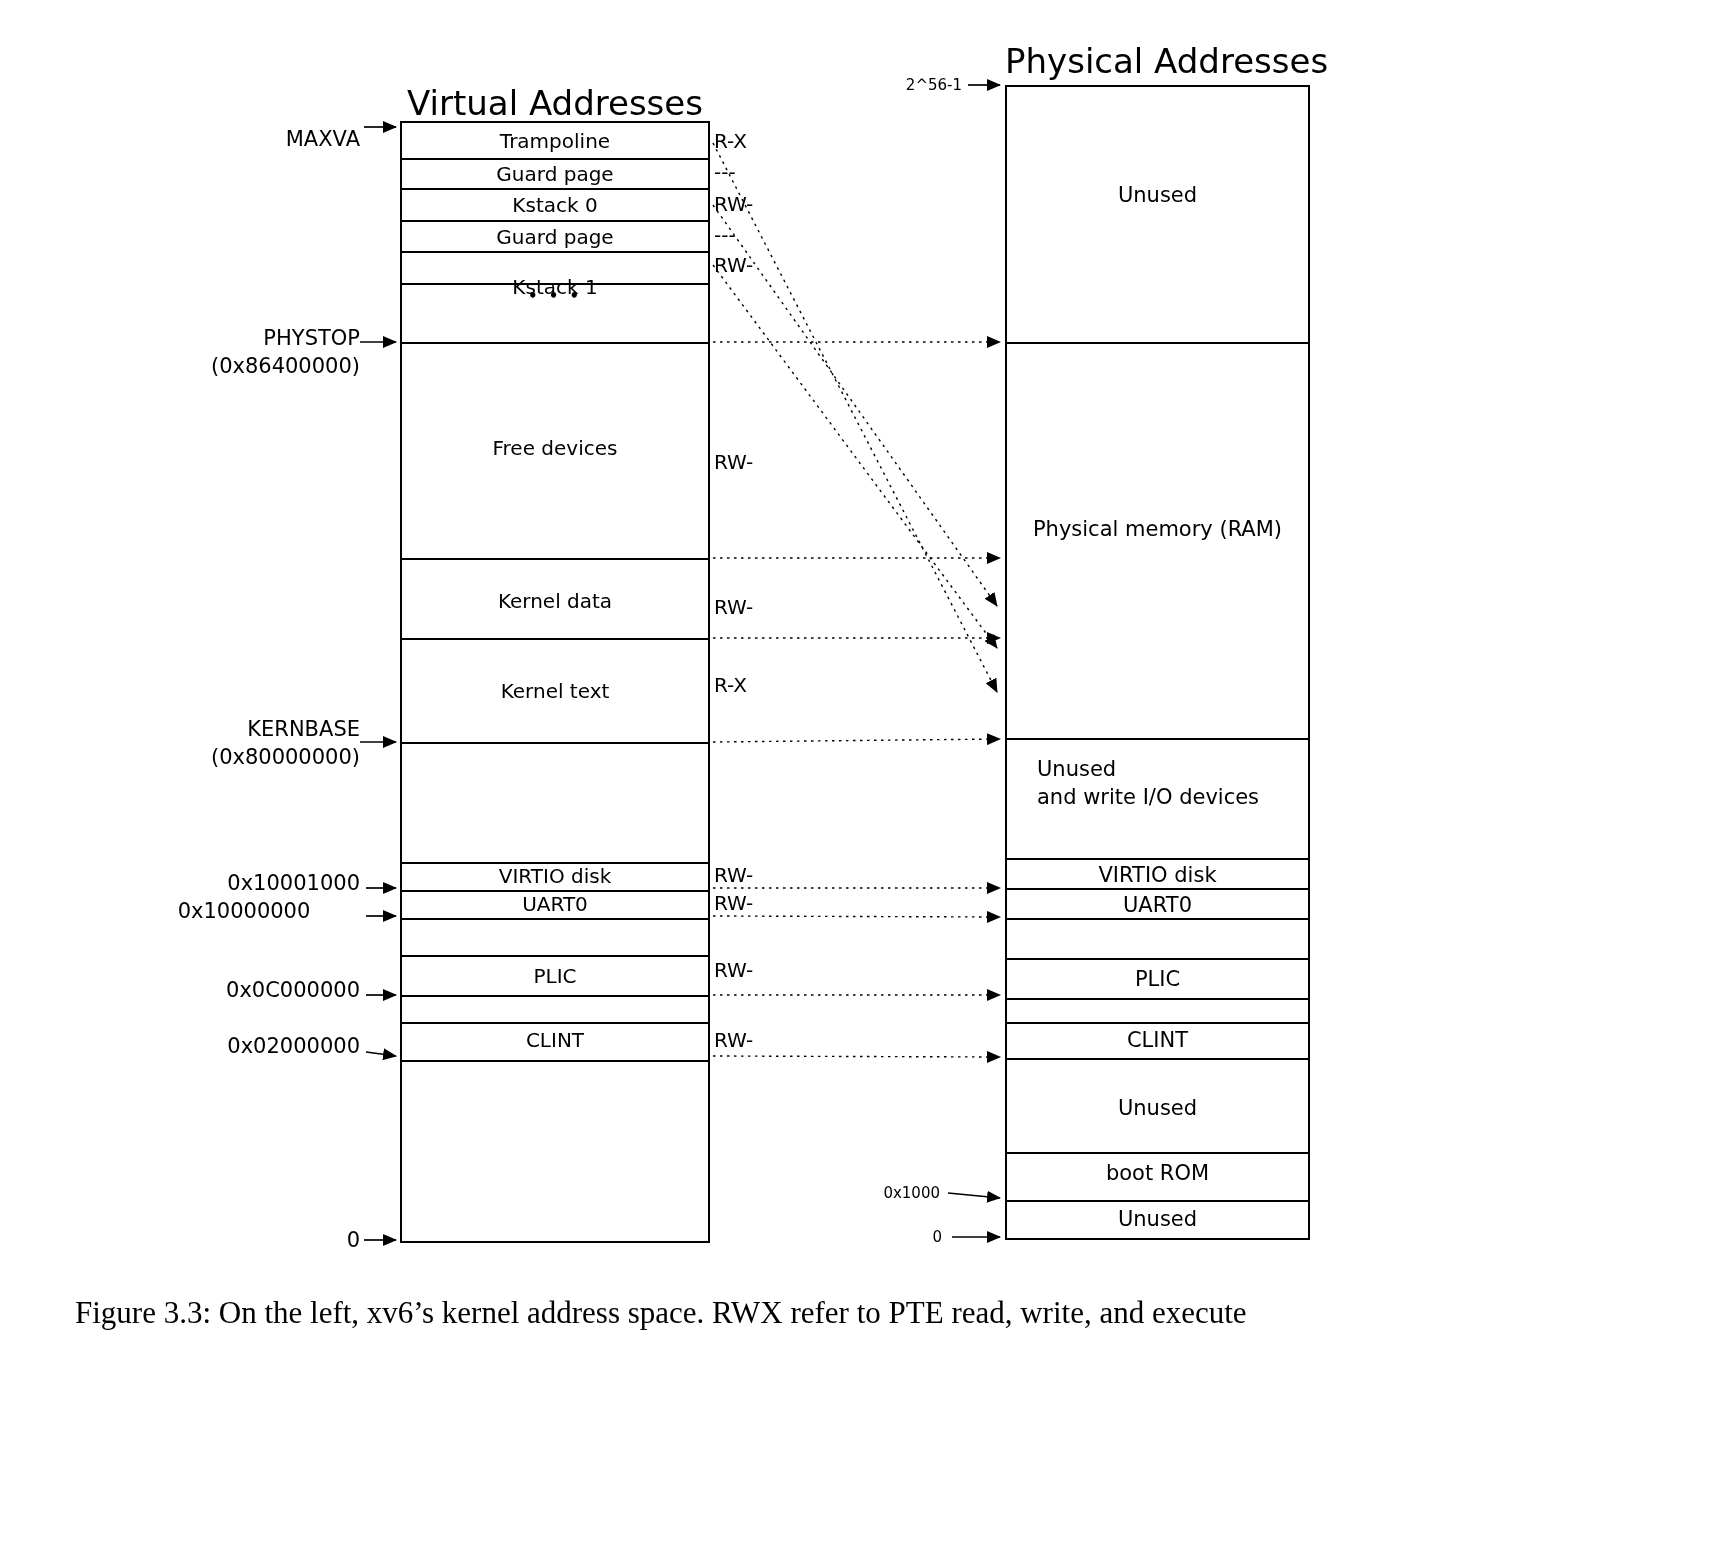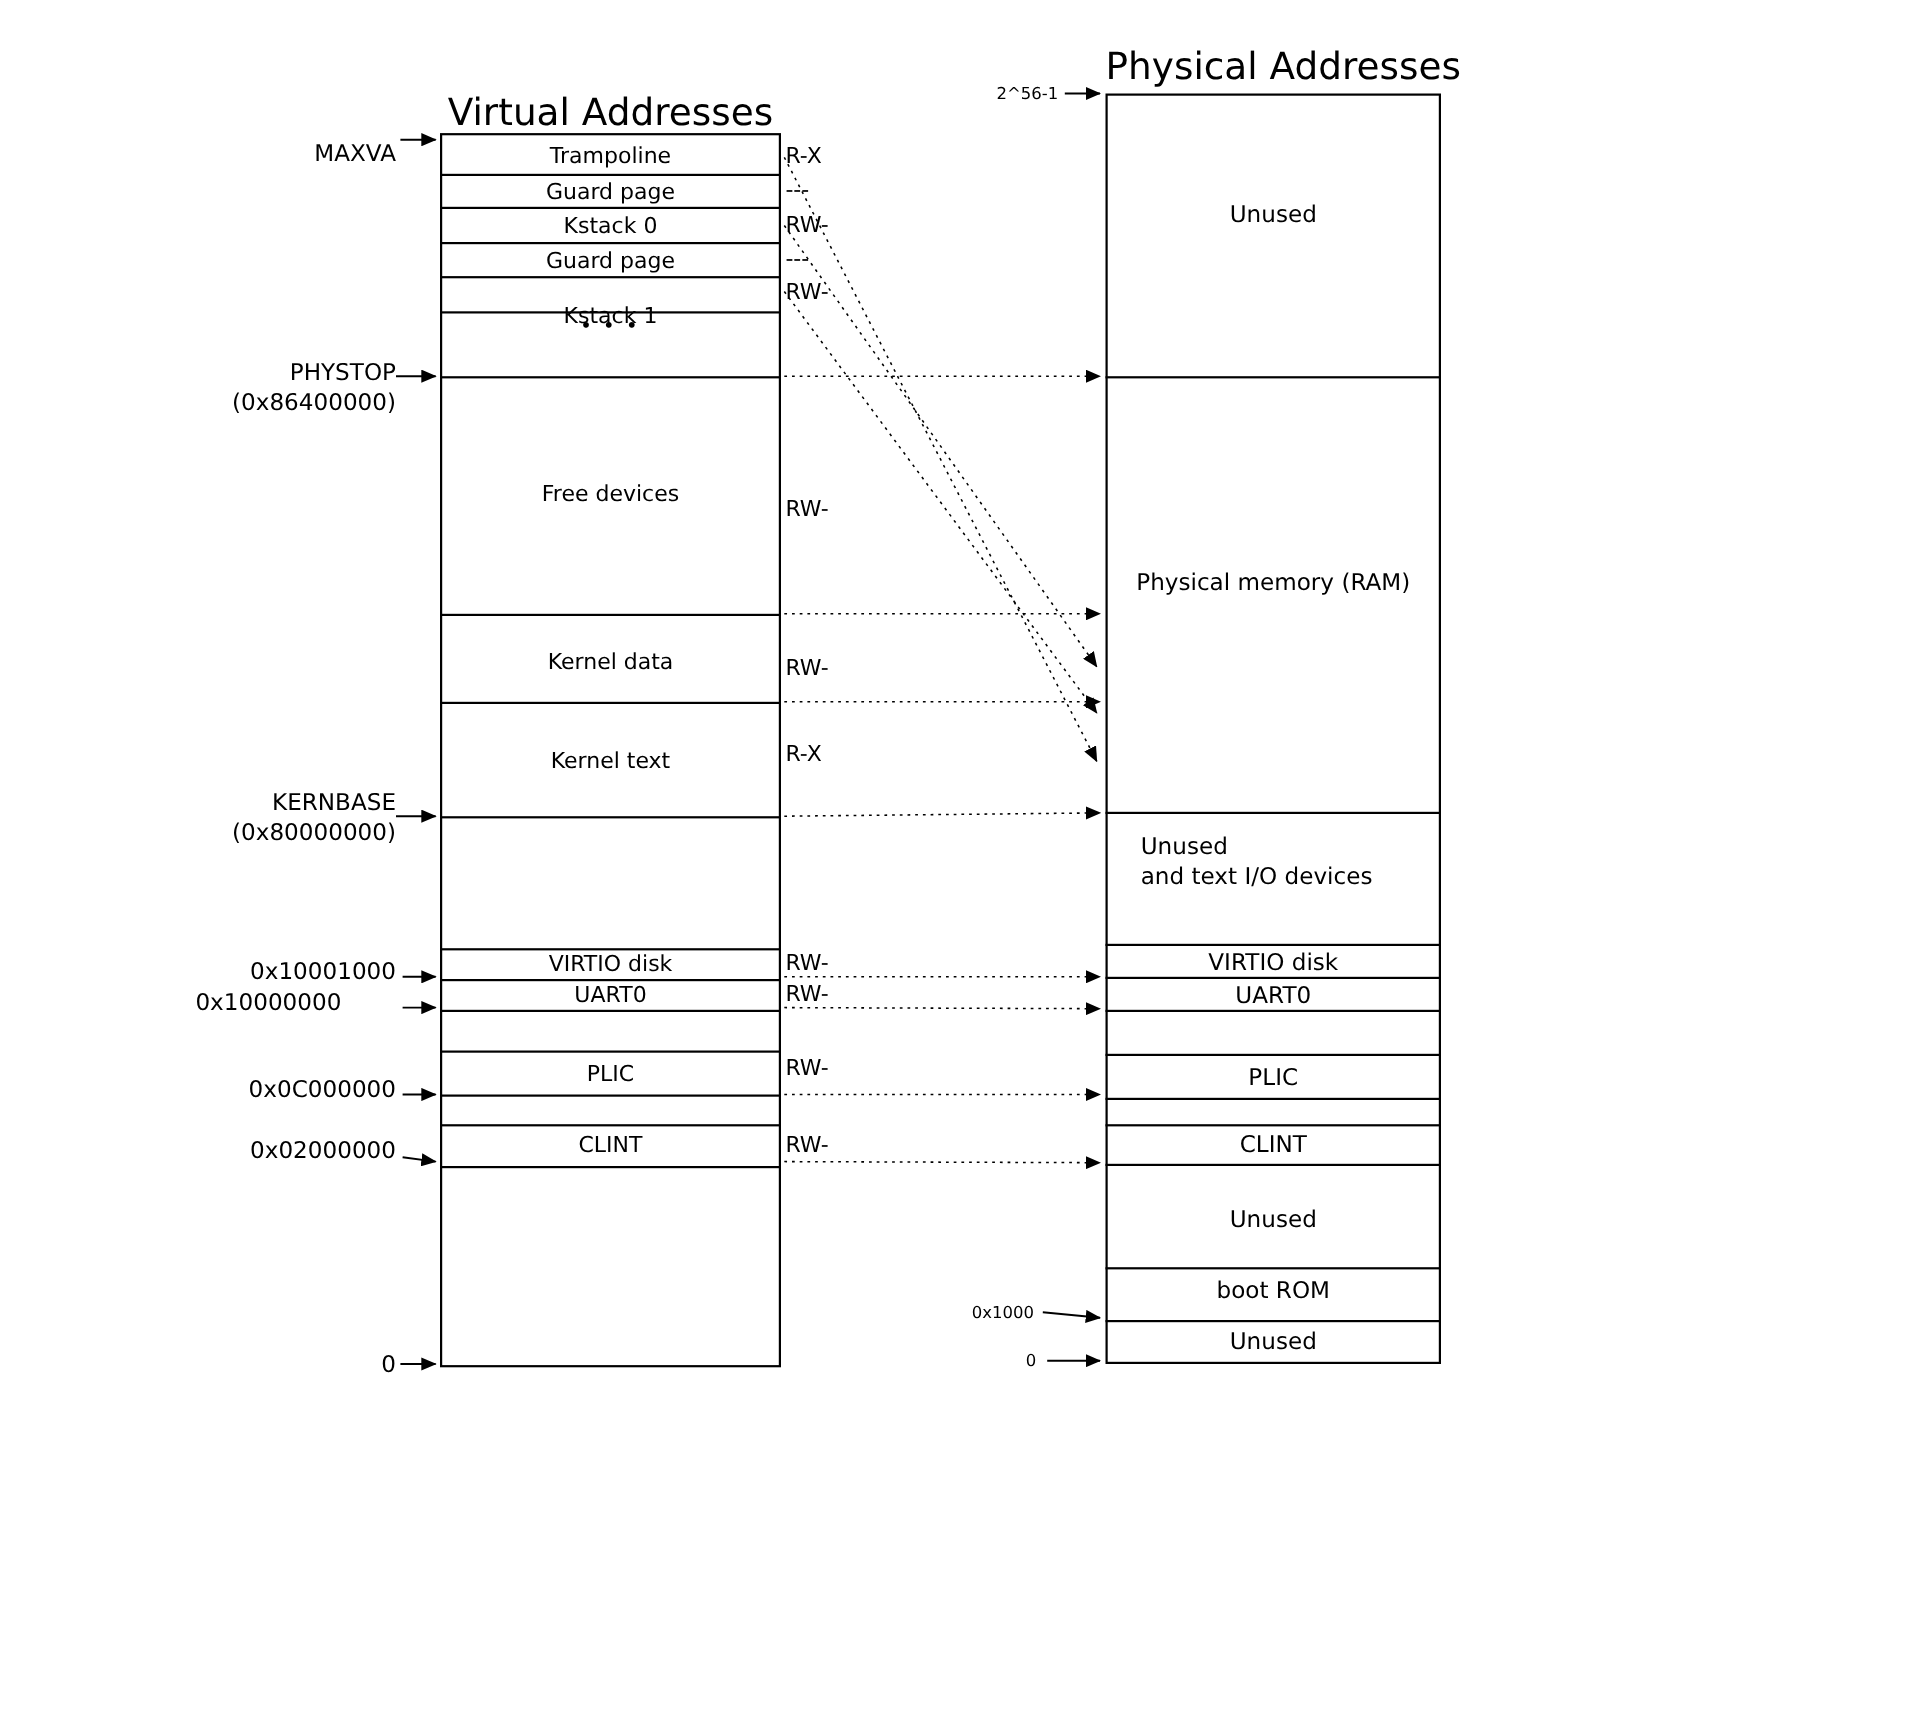--- a/index.html
+++ b/index.html
@@ -129,30 +129,31 @@
   <div class="hline" style="left:1005px;width:305px;top:958px;"></div>
   <div class="hline" style="left:1005px;width:305px;top:998px;"></div>
   <div class="hline" style="left:1005px;width:305px;top:1022px;"></div>
   <div class="hline" style="left:1005px;width:305px;top:1058px;"></div>
   <div class="hline" style="left:1005px;width:305px;top:1152px;"></div>
   <div class="hline" style="left:1005px;width:305px;top:1200px;"></div>
 
   <div class="rseg" style="top:182px;">Unused</div>
   <div class="rseg" style="top:516px;">Physical memory (RAM)</div>
   <div class="rseg-left" style="top:756px;">Unused</div>
-  <div class="rseg-left" style="top:784px;">and text I/O devices</div>
+  <div class="rseg-left" style="top:784px;">and write I/O devices</div>
   <div class="rseg" style="top:862px;">VIRTIO disk</div>
   <div class="rseg" style="top:892px;">UART0</div>
   <div class="rseg" style="top:966px;">PLIC</div>
   <div class="rseg" style="top:1027px;">CLINT</div>
   <div class="rseg" style="top:1095px;">Unused</div>
   <div class="rseg" style="top:1160px;">boot ROM</div>
   <div class="rseg" style="top:1206px;">Unused</div>
 
   <div class="raddr" style="left:790px;width:172px;top:72px;">2^56-1</div>
   <div class="raddr" style="left:770px;width:170px;top:1180px;">0x1000</div>
   <div class="raddr" style="left:790px;width:152px;top:1224px;">0</div>
 
   <div class="caption">
+    <div>Figure 3.3: On the left, xv6’s kernel address space. RWX refer to PTE read, write, and execute</div>
   </div>
 
 
 </div>
 
 </body></html>

